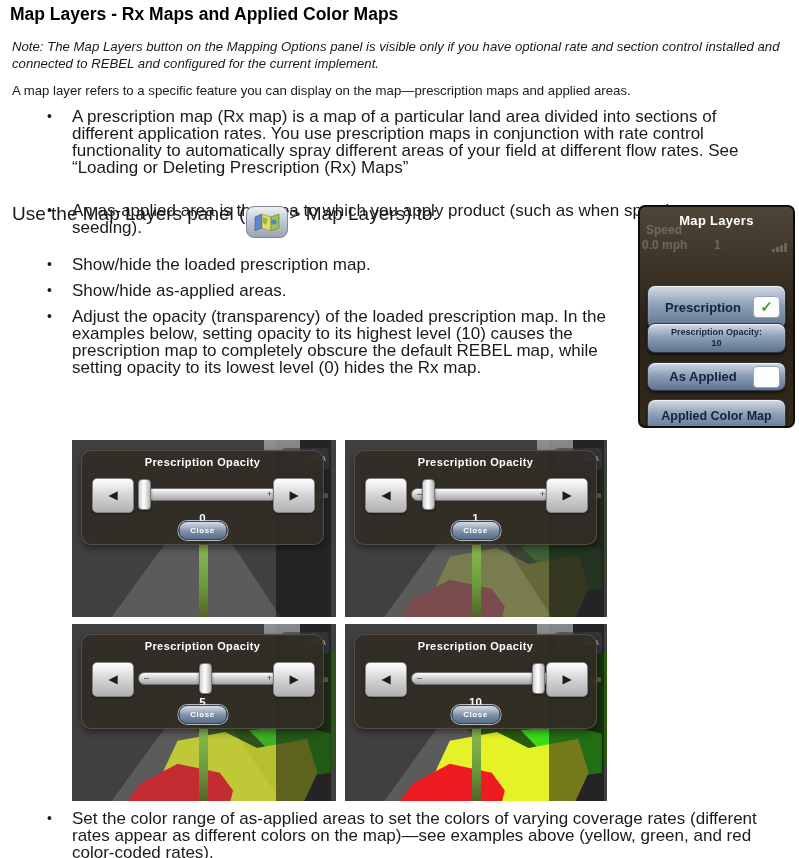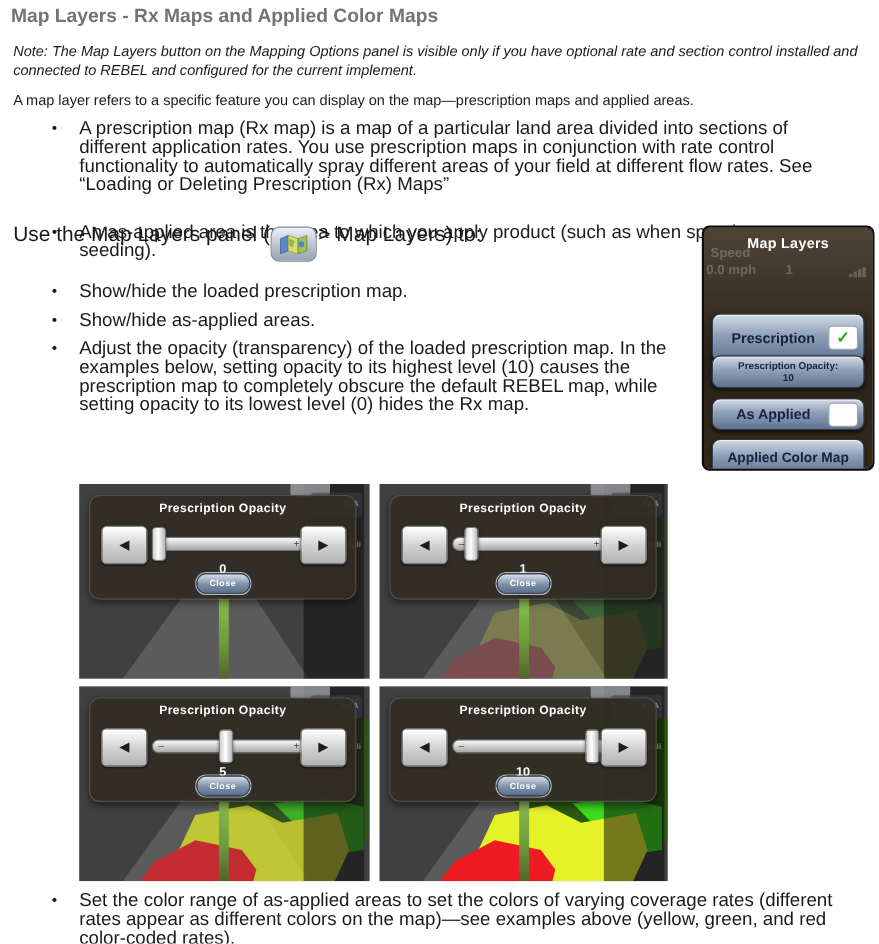--- a/index.html
+++ b/index.html
@@ -1,20 +1,20 @@
 <!DOCTYPE html>
 <html><head>
 <meta charset="utf-8">
 <style>
   html,body{margin:0;padding:0;background:#fff;}
   #page{position:relative;width:799px;height:858px;background:#fff;overflow:hidden;
         font-family:"Liberation Sans",sans-serif;color:#1a1a1a;}
 
   
-  h1{position:absolute;left:10px;top:4px;margin:0;font-size:17.5px;font-weight:bold;color:#737373;}
+  h1{position:absolute;left:10px;top:4px;margin:0;font-size:17.5px;font-weight:bold;color:#000000;}
   .note{position:absolute;left:12px;top:38px;width:776px;font-size:13.2px;line-height:17px;font-style:italic;}
   .intro{position:absolute;left:12px;top:82px;width:776px;font-size:13.2px;line-height:17px;}
   ul.doc{list-style:none;margin:0;padding:0;position:absolute;left:45px;}
   ul.doc li{position:relative;padding-left:27px;font-size:17px;line-height:17px;}
   ul.doc li::before{content:"\2022";position:absolute;left:2px;top:0;font-size:14px;}
   #ul-top{top:108px;width:726px;}
   #ul-top li{margin-bottom:26px;}
   #use-line{position:absolute;left:12px;top:206px;display:flex;align-items:flex-start;font-size:19px;line-height:16px;}
   #use-line .txt{padding-bottom:4px;}
   .icon-btn{width:40px;height:30px;border-radius:8px;margin:0 1px;

